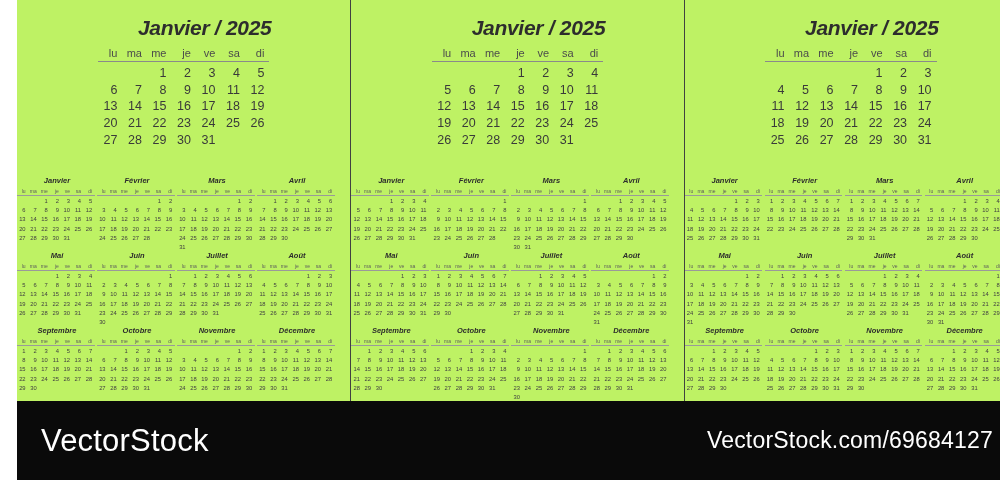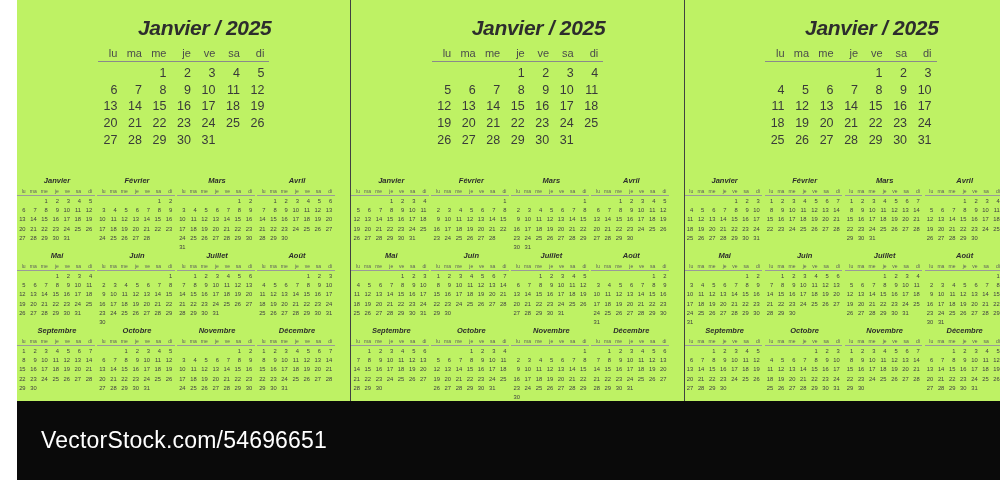--- a/index.html
+++ b/index.html
@@ -2375,15 +2375,16 @@
               <span>30</span>
               <span>31</span>
               <span class="red"></span>
               <span class="red"></span>
             </div>
           </div>
         </div>
       </div>
     </div>
   <div class="bar">
-    <div class="credit">VectorStock.com/54696651</div>
+    <div class="brand">VectorStock</div>
+    <div class="credit">VectorStock.com/69684127</div>
   </div>
 </div>
 
 </body></html>

